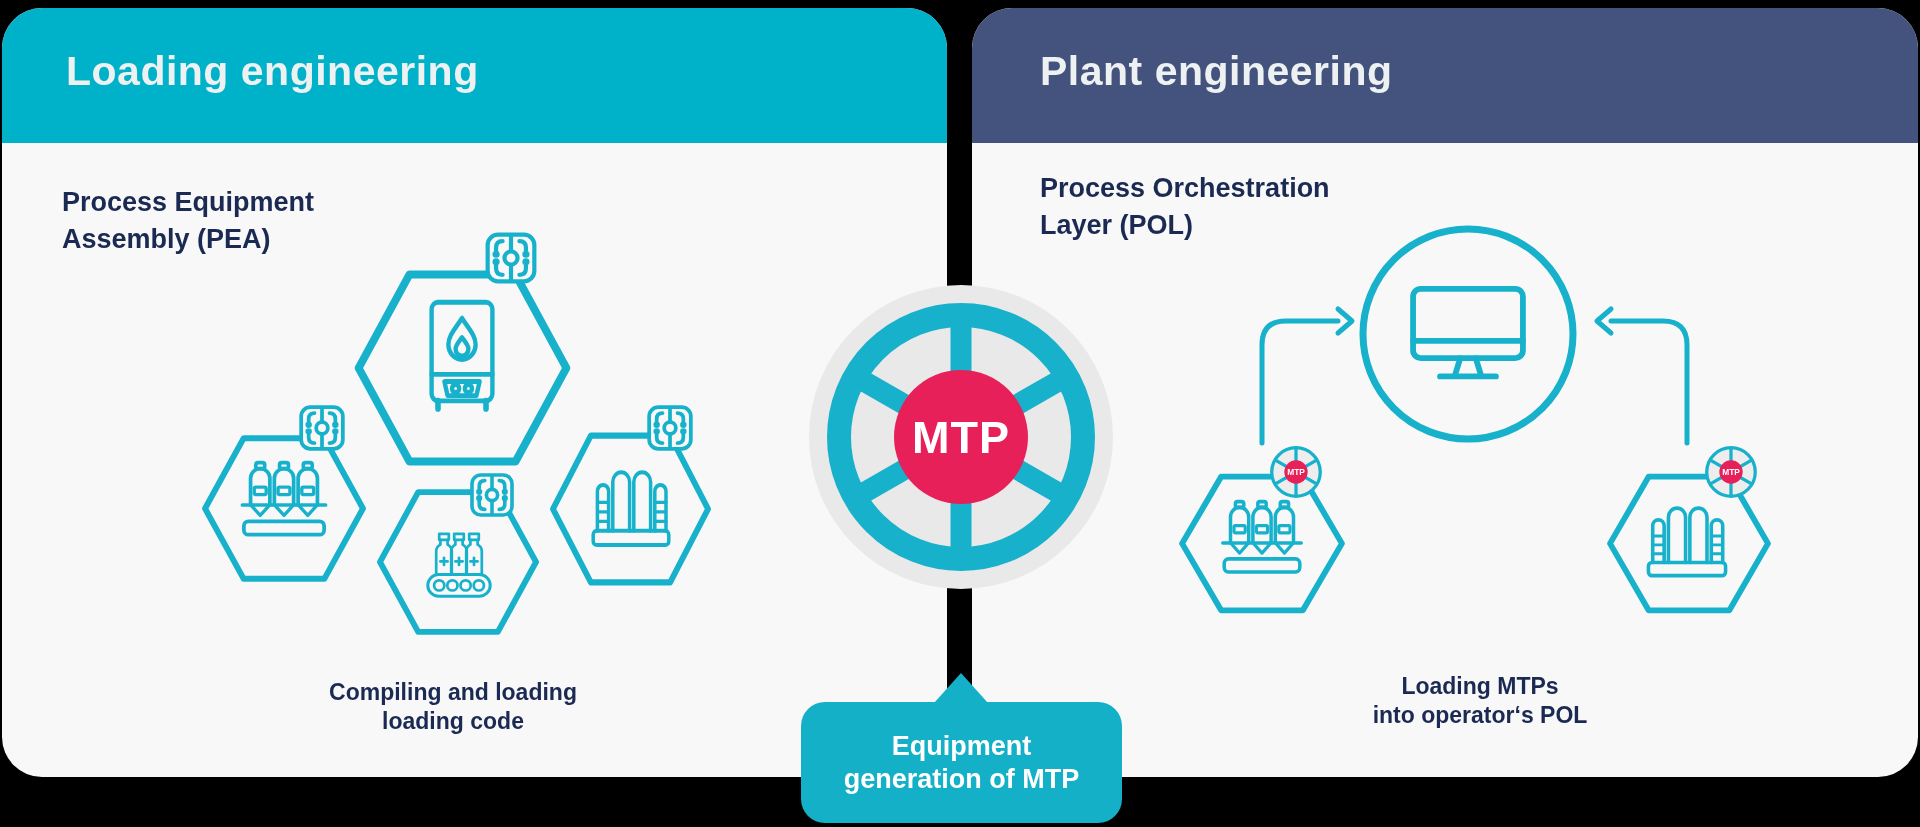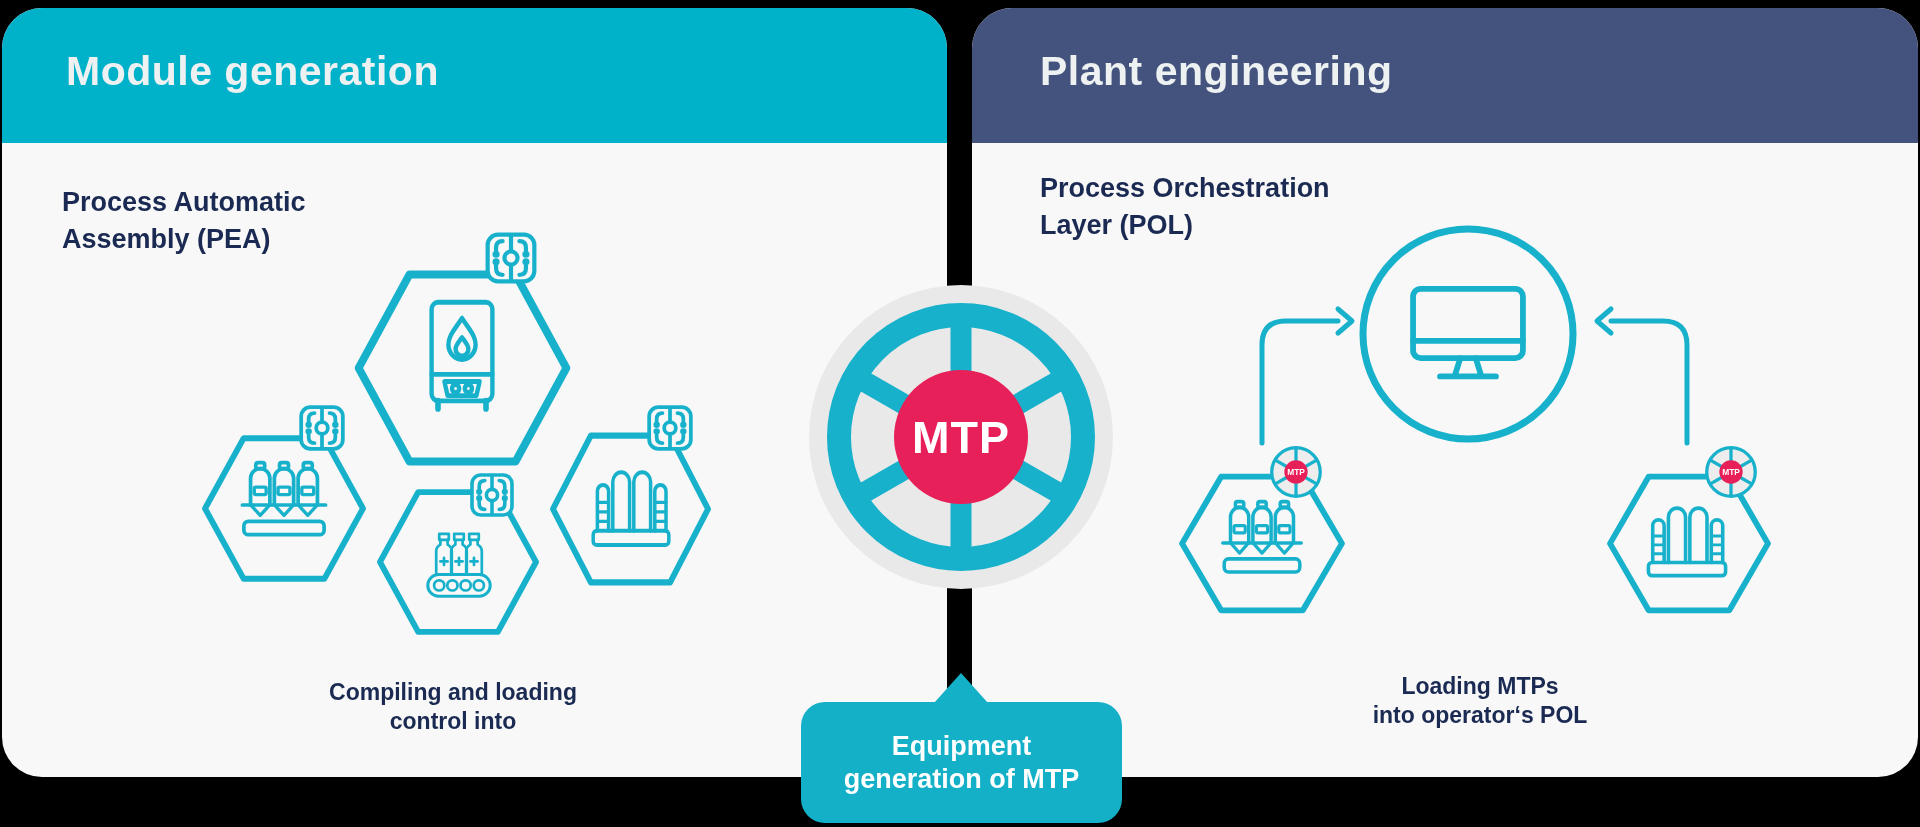--- a/index.html
+++ b/index.html
@@ -139,26 +139,26 @@
         <line x1="30" y1="30" x2="52.5" y2="43"></line>
         <line x1="30" y1="30" x2="7.5" y2="43"></line>
       </g>
       <circle cx="30" cy="30" r="12.5" fill="#e82059"></circle>
     </symbol>
   </defs>
 </svg>
 
 <div class="panel" id="left-panel">
   <div class="panel-header">
-    <div class="panel-title">Module generation</div>
+    <div class="panel-title">Loading engineering</div>
   </div>
-  <div class="subtitle" style="left:60px;top:176px;">Process Automatic
+  <div class="subtitle" style="left:60px;top:176px;">Process Equipment
 Assembly (PEA)</div>
   <div class="caption" style="left:251px;top:670px;">Compiling and loading
-control into</div>
+loading code</div>
 </div>
 
 <div class="abs" style="left:352px;top:261px;width:221px;height:214px;">
   <svg class="hex-outline" viewBox="0 0 200 190" preserveAspectRatio="none">
     <polygon points="6,95 52,12 148,12 194,95 148,178 52,178" fill="none" stroke="#17b1cb" stroke-width="7" stroke-linejoin="round"></polygon>
   </svg>
   <svg class="hex-icon" style="left:62px;top:36px;width:96px;height:132px;" viewBox="0 0 120 150" preserveAspectRatio="none">
       <use href="#sym-boiler" xlink:href="#sym-boiler"></use>
     </svg>
 </div>

